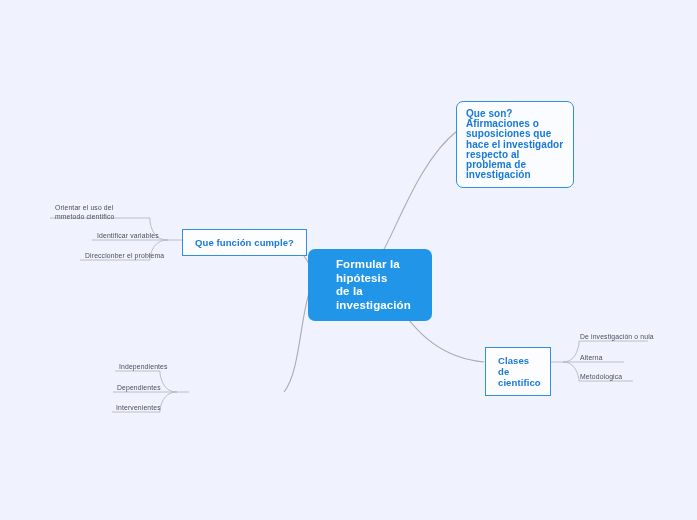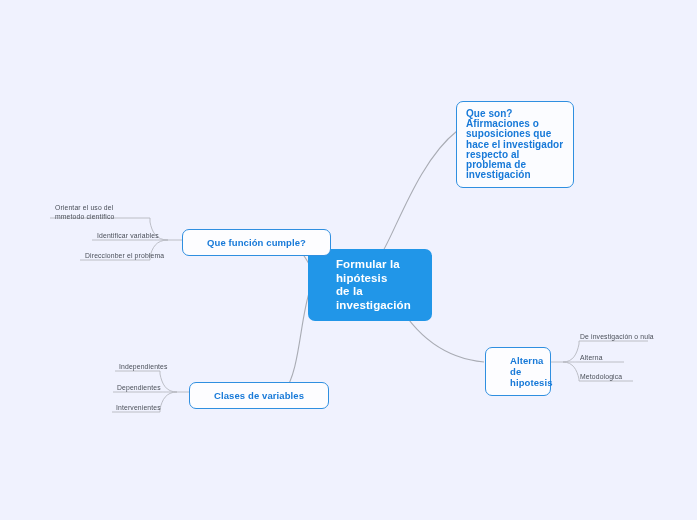--- a/index.html
+++ b/index.html
@@ -39,26 +39,26 @@
     font-weight: bold;
     font-size: 11.5px;
     line-height: 13.5px;
     padding: 9px 28px;
     letter-spacing: 0.1px;
   }
   
   .node-branch {
     background: #fdfdff;
     border: 1.6px solid #2f8fe0;
-    border-radius: 7px;
+    border-radius: 0;
     color: #1779d8;
     font-weight: bold;
     font-size: 9.5px;
     line-height: 11px;
-    padding: 7px 24px;
+    padding: 7px 12px;
     letter-spacing: 0.1px;
     white-space: nowrap;
   }
   .node-branch.wrap {
     white-space: normal;
   }
   
   .node-callout {
     background: #fbfcff;
     border: 1.6px solid #2f8fe0;
@@ -128,29 +128,28 @@
   <div class="node node-callout" style="left:456px; top:101px; width:118px;">Que son? Afirmaciones o suposiciones que hace el investigador respecto al problema de investigación</div>
 
   <div class="node node-branch" style="left:182px; top:229px;">Que función cumple?</div>
 
   <div class="node node-leaf wrap" style="left:52px; top:203px;">Orientar el uso del mmetodo cientifico</div>
 
   <div class="node node-leaf" style="left:94px; top:231px;">Identificar variables</div>
 
   <div class="node node-leaf" style="left:82px; top:251px;">Direccionber el problema</div>
 
-  <div class="node node-branch" style="left:189px; top:382px;">Clases de variables</div>
 
   <div class="node node-leaf" style="left:116px; top:362px;">Independientes</div>
 
   <div class="node node-leaf" style="left:114px; top:383px;">Dependientes</div>
 
   <div class="node node-leaf" style="left:113px; top:403px;">Intervenientes</div>
 
-  <div class="node node-branch wrap" style="left:485px; top:347px; width:66px;">Alterna de hipotesis</div>
+  <div class="node node-branch wrap" style="left:485px; top:347px; width:66px;">Clases de cientifico</div>
 
   <div class="node node-leaf leaf-right" style="left:577px; top:332px;">De investigación o nula</div>
 
   <div class="node node-leaf leaf-right" style="left:577px; top:353px;">Alterna</div>
 
   <div class="node node-leaf leaf-right" style="left:577px; top:372px;">Metodologica</div>
 
 </div>
 
 </body></html>

